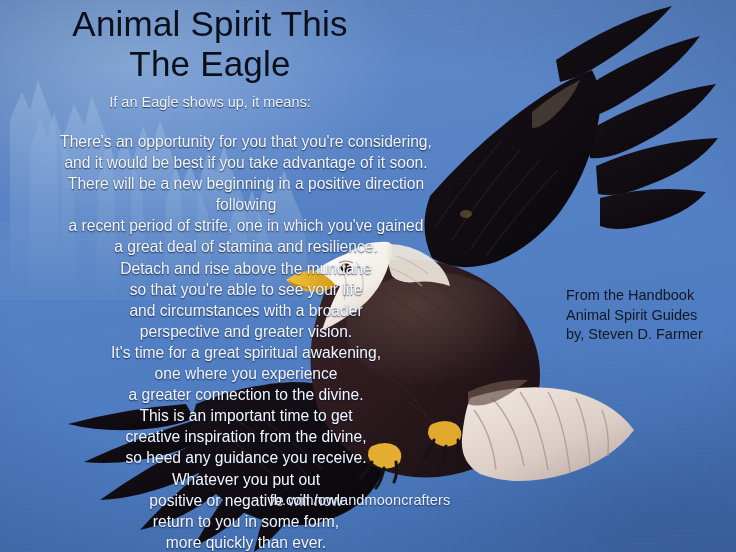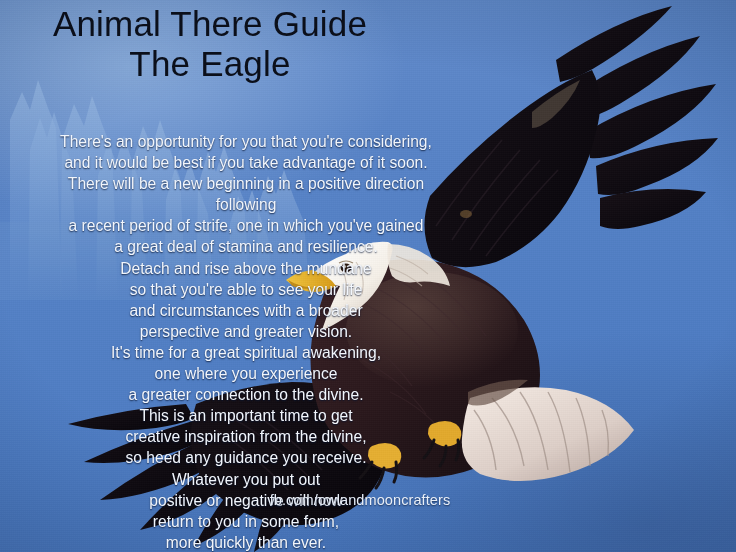--- a/index.html
+++ b/index.html
@@ -299,23 +299,24 @@
       <g stroke="#141014" stroke-width="3" stroke-linecap="round" fill="none">
         <path d="M434 440 Q430 452 424 458"></path>
         <path d="M446 446 Q446 458 440 466"></path>
         <path d="M458 440 Q460 452 456 460"></path>
       </g>
     </g>
   </svg>
 
   <div class="grain"></div>
 
-  <div class="title">Animal There Guide
+  <div class="title">Animal Spirit This
 The Eagle</div>
 
+  <div class="lede">If an Eagle shows up, it means:</div>
 
   <div class="body-copy">There's an opportunity for you that you're considering,
 and it would be best if you take advantage of it soon.
 There will be a new beginning in a positive direction following
 a recent period of strife, one in which you've gained
 a great deal of stamina and resilience.
 Detach and rise above the mundane
 so that you're able to see your life
 and circumstances with a broader
 perspective and greater vision.
@@ -323,16 +324,19 @@
 one where you experience
 a greater connection to the divine.
 This is an important time to get
 creative inspiration from the divine,
 so heed any guidance you receive.
 Whatever you put out
 positive or negative will now
 return to you in some form,
 more quickly than ever.</div>
 
+  <div class="credit">From the Handbook
+Animal Spirit Guides
+by, Steven D. Farmer</div>
 
   <div class="watermark">fb.com/owlandmooncrafters</div>
 
 </div>
 
 </body></html>

